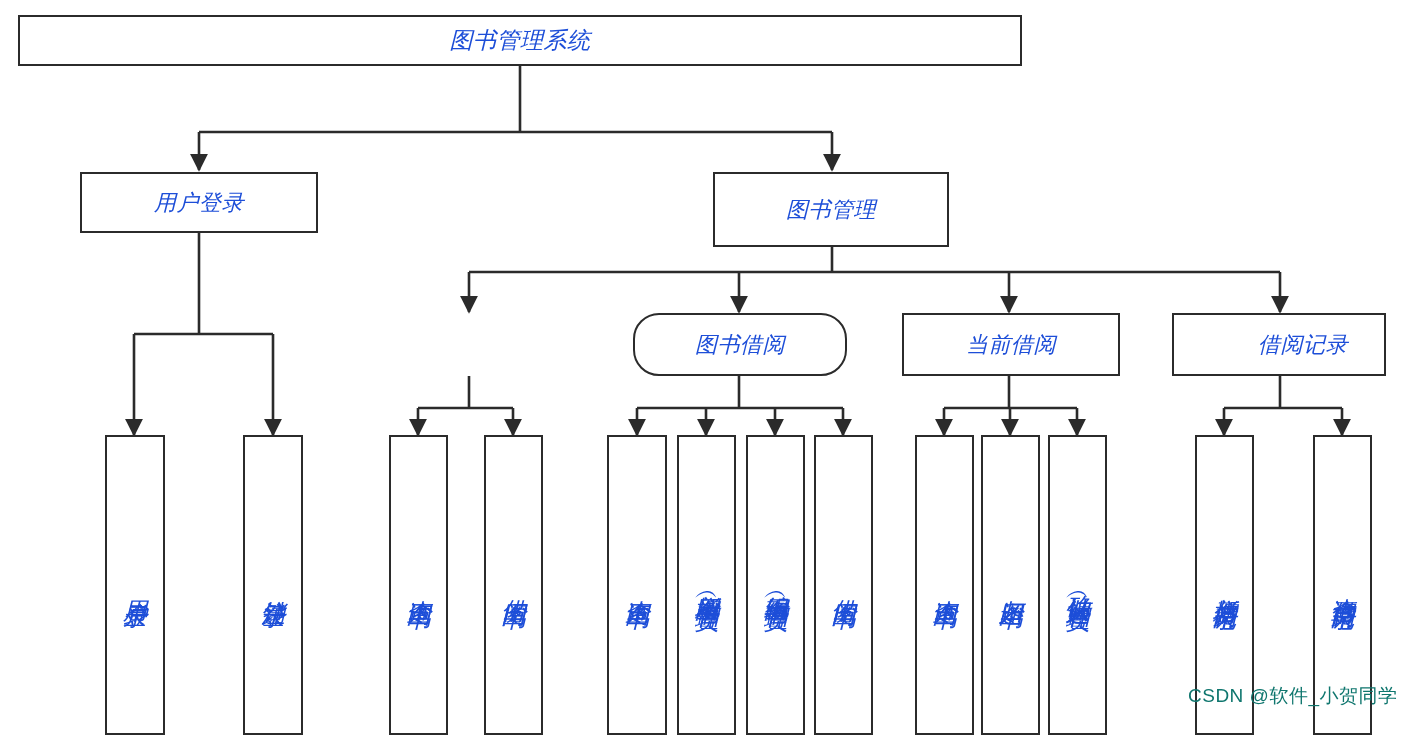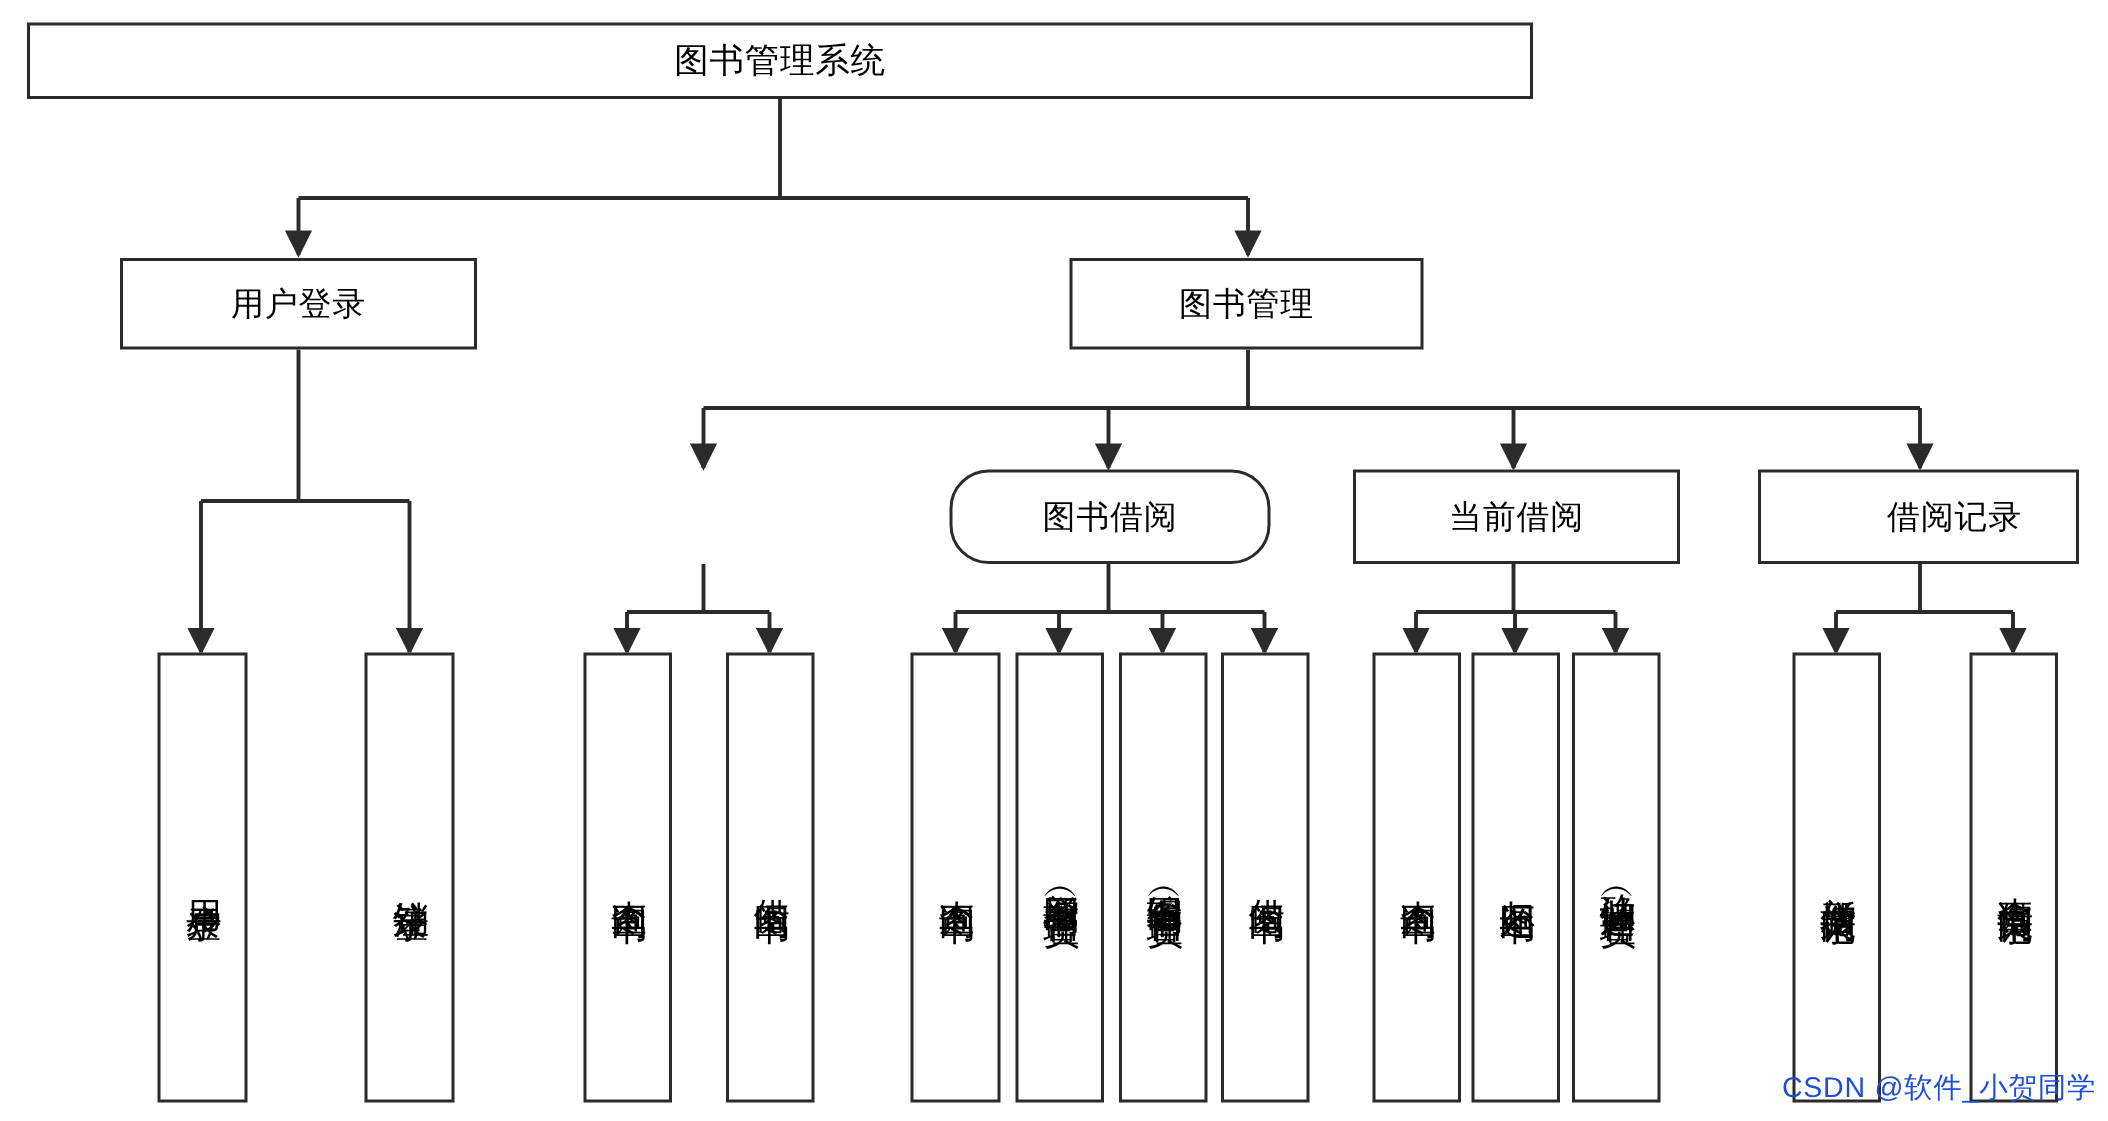--- a/index.html
+++ b/index.html
@@ -29,22 +29,23 @@
     border:2px solid #2b2b2b;
     display:flex;
     align-items:center;
     justify-content:center;
     z-index:2;
   }
   .node .label{
     display:block;
     text-align:right;
     line-height:1.15;
-    color:#000000;
+    color:#1d4ed8;
     letter-spacing:0.5px;
+    font-style:italic;
   }
   
   .node.horiz .label{
     font-size:22px;
     white-space:nowrap;
   }
   .node.root .label{ font-size:23px; }
   
   .node.vert{
     align-items:center;
@@ -62,23 +63,23 @@
     align-items:center;
     justify-content:center;
   }
   .node.vert.toptext .label{
     align-items:flex-start;
     justify-content:center;
   }
   .watermark{
     position:absolute;
     left:1188px;
-    top:712px;
+    top:683px;
     font-size:19px;
-    color:#1d4ed8;
+    color:#0f766e;
     white-space:nowrap;
     z-index:3;
     letter-spacing:0.5px;
   }
 </style>
 </head>
 <body>
 
 <div id="canvas">
 
@@ -132,21 +133,21 @@
     </g>
   </svg>
 
   <div class="node horiz root" style="left:18px;top:15px;width:1004px;height:51px;">
     <span class="label">图书管理系统</span>
   </div>
 
   <div class="node horiz" style="left:80px;top:172px;width:238px;height:61px;">
     <span class="label">用户登录</span>
   </div>
-  <div class="node horiz" style="left:713px;top:172px;width:236px;height:61px;">
+  <div class="node horiz" style="left:713px;top:172px;width:236px;height:75px;">
     <span class="label">图书管理</span>
   </div>
 
   <div class="node horiz" style="left:633px;top:313px;width:214px;height:63px;border-radius:26px;">
     <span class="label">图书借阅</span>
   </div>
   <div class="node horiz" style="left:902px;top:313px;width:218px;height:63px;">
     <span class="label">当前借阅</span>
   </div>
   <div class="node horiz" style="left:1172px;top:313px;width:214px;height:63px;padding-left:48px;">

